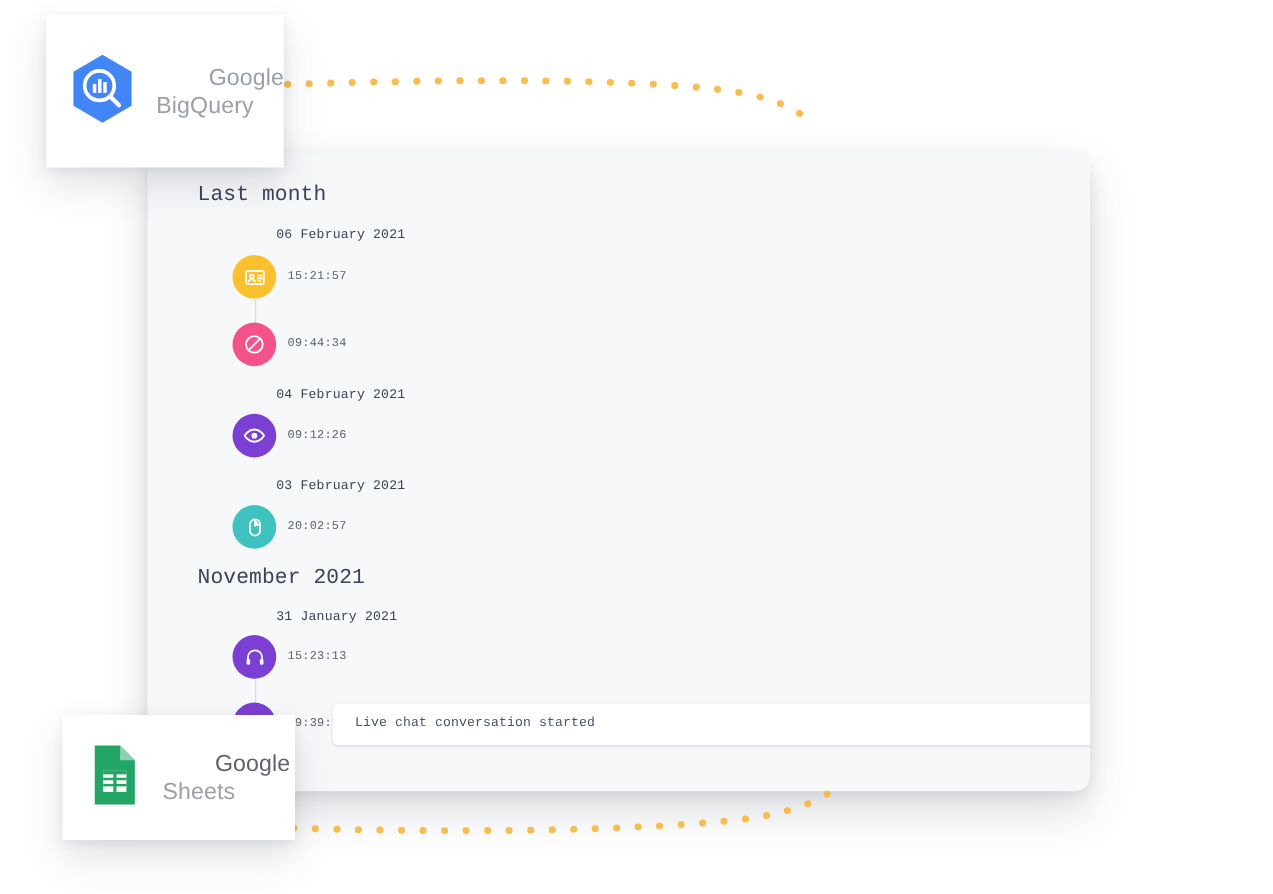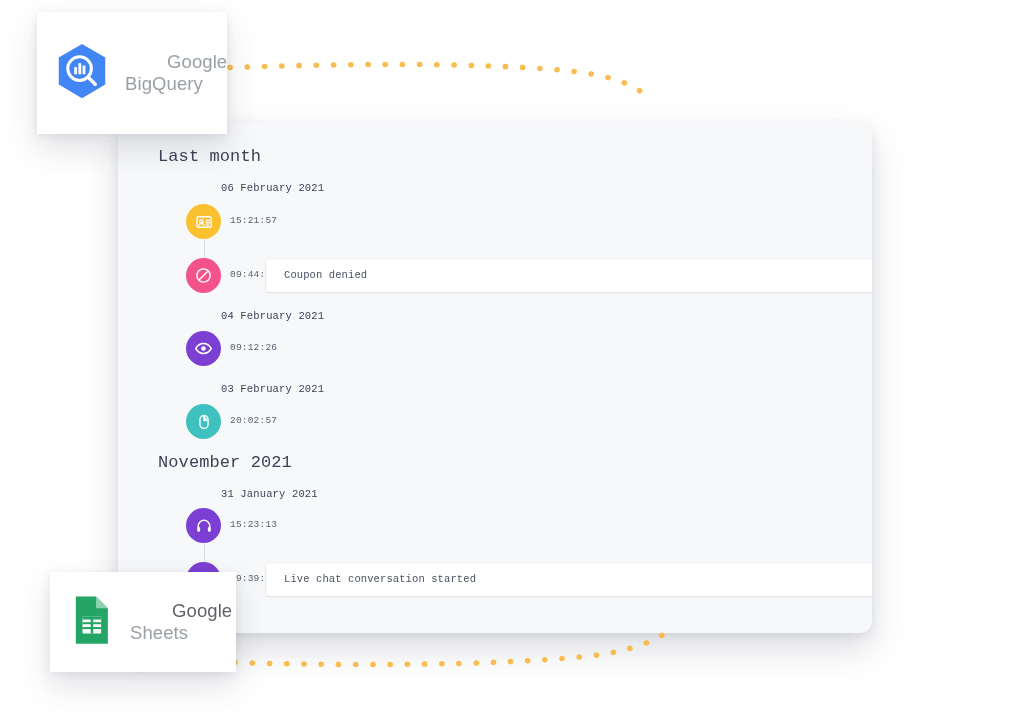--- a/index.html
+++ b/index.html
@@ -199,28 +199,20 @@
   </div>
 
   <div class="event-row" style="top:136px">
     <div class="event-icon" style="background:#f4528a">
       <svg width="19" height="19" viewBox="0 0 24 24" fill="none" stroke="#ffffff" stroke-width="1.8" stroke-linecap="round" stroke-linejoin="round">
         <circle cx="12" cy="12" r="8.4"></circle>
         <line x1="6.3" y1="17.7" x2="17.7" y2="6.3"></line>
       </svg>
     </div>
     <div class="event-time">09:44:34</div>
-    <div class="event-pill">
-      <span class="event-name">Coupon denied</span>
-      <span class="chevron-btn">
-        <svg width="11" height="11" viewBox="0 0 24 24" fill="none" stroke="#8b909b" stroke-width="2.4" stroke-linecap="round" stroke-linejoin="round">
-            <polyline points="6 9 12 15 18 9"></polyline>
-          </svg>
-      </span>
-    </div>
   </div>
 
   <div class="day-label" style="top:188px">04 February 2021</div>
 
   <div class="event-row" style="top:209px">
     <div class="event-icon" style="background:#7c3fd4">
       <svg width="19" height="19" viewBox="0 0 24 24" fill="none" stroke="#ffffff" stroke-width="1.9" stroke-linecap="round" stroke-linejoin="round">
         <path d="M2.2 12S5.8 5.8 12 5.8 21.8 12 21.8 12 18.2 18.2 12 18.2 2.2 12 2.2 12z"></path>
         <circle cx="12" cy="12" r="2.9" fill="#ffffff" stroke="none"></circle>
       </svg>

